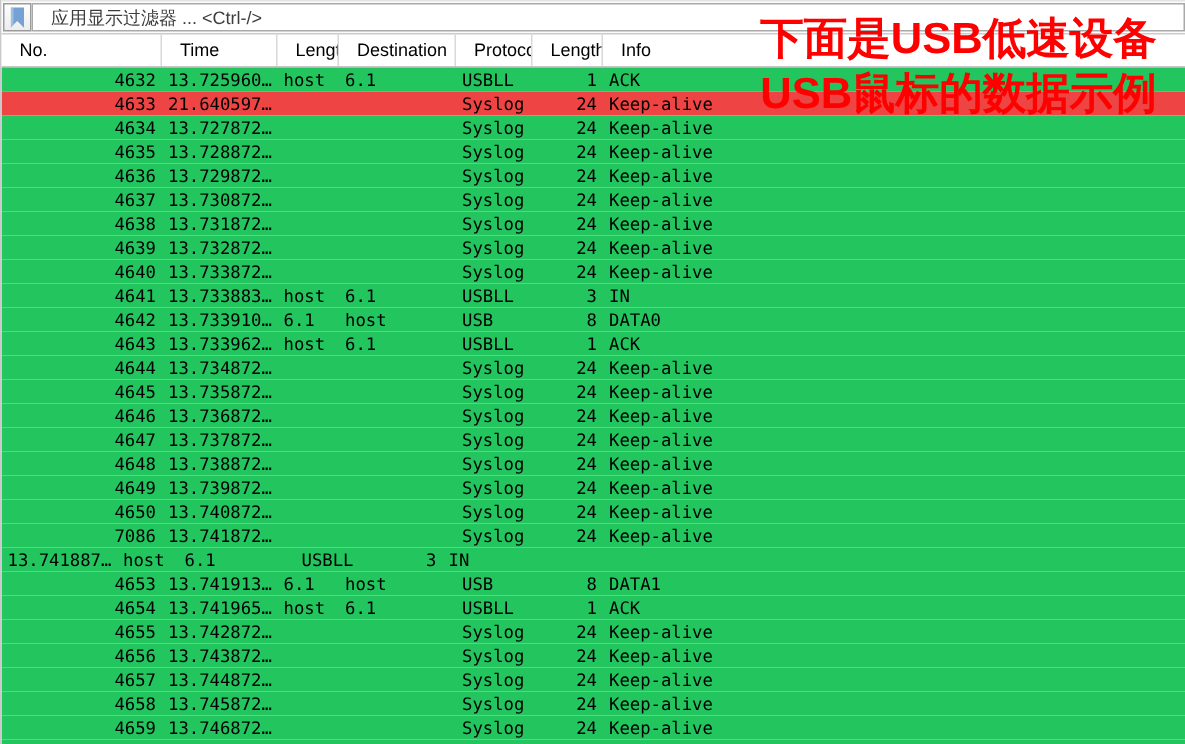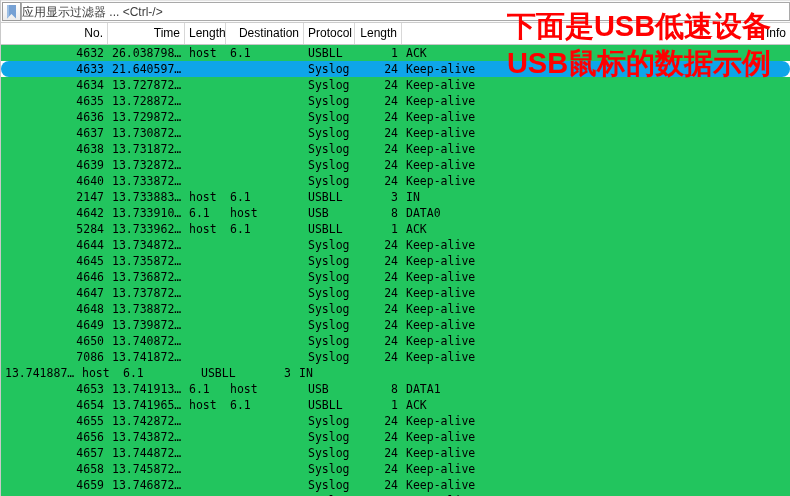--- a/index.html
+++ b/index.html
@@ -10,32 +10,32 @@
   
   .filterbar{position:relative;height:23px;background:#fbfbfb;
              border-top:1px solid #e4e4e4;border-bottom:1px solid #cccccc;box-sizing:border-box;}
   .bookmark-btn{position:absolute;left:1px;top:1px;width:19px;height:19px;box-sizing:border-box;
                 border:1px solid #9b9b9b;background:linear-gradient(#ffffff,#ececec);
                 display:flex;align-items:center;justify-content:center;cursor:pointer;}
   .bookmark-glyph{width:9px;height:14px;background:#76a1d4;
                   box-shadow:inset 2px 0 0 #9dbfe4;
                   clip-path:polygon(0 0,100% 0,100% 100%,50% 68%,0 100%);}
   .filter-input{position:absolute;left:20px;top:1px;right:0;height:19px;box-sizing:border-box;
-                border:1px solid #a9a9a9;background:#ffffff;padding:0 0;
+                border:1px solid #a9a9a9;background:#ffffff;padding:0 12px;
                 font-family:"Liberation Sans",sans-serif;font-size:12px;color:#2f2f2f;outline:none;}
   .filter-input::placeholder{color:#3d3d3d;opacity:1;}
 
   
   .header{display:flex;height:22px;background:#ffffff;border-bottom:1px solid #c6c6c6;box-sizing:border-box;}
-  .th{box-sizing:border-box;padding:0 4px;line-height:21px;font-size:12px;color:#000;
-      border-right:1px solid #d8d8d8;white-space:nowrap;overflow:hidden;cursor:default;text-align:right;}
+  .th{box-sizing:border-box;padding:0 12px;line-height:21px;font-size:12px;color:#000;
+      border-right:1px solid #d8d8d8;white-space:nowrap;overflow:hidden;cursor:default;}
   .th.c6{border-right:none;}
   .rows{position:relative;}
   .tr{display:flex;height:16px;background:#22c55e;}
-  .tr.selected{background:#0ea5e9;border-radius:8px;}
+  .tr.selected{background:#ef4444;}
   .td{box-sizing:border-box;padding:0 4px;font-family:"DejaVu Sans Mono",monospace;
       font-size:11.5px;line-height:16px;color:#000;white-space:nowrap;overflow:hidden;}
   .c0{width:107px;} .c1{width:77px;} .c2{width:41px;} .c3{width:78px;}
   .c4{width:51px;} .c5{width:47px;} .c6{flex:1;min-width:0;}
   .td.c0,.td.c5{text-align:right;}
 
   
   .annotation{position:absolute;left:486px;top:8px;width:304px;z-index:10;
               text-align:center;color:#ff0000;font-weight:bold;font-size:29px;line-height:37px;
               font-family:"Liberation Sans",sans-serif;white-space:nowrap;pointer-events:none;}
@@ -58,21 +58,21 @@
       <div class="th c2">Length</div>
       <div class="th c3">Destination</div>
       <div class="th c4">Protocol</div>
       <div class="th c5">Length</div>
       <div class="th c6">Info</div>
     </div>
 
   <div class="rows">
       <div class="tr">
         <div class="td c0">4632</div>
-        <div class="td c1">26.038798…</div>
+        <div class="td c1">13.725960…</div>
         <div class="td c2">host</div>
         <div class="td c3">6.1</div>
         <div class="td c4">USBLL</div>
         <div class="td c5">1</div>
         <div class="td c6">ACK</div>
       </div>
       <div class="tr selected">
         <div class="td c0">4633</div>
         <div class="td c1">21.640597…</div>
         <div class="td c2"></div>
@@ -138,39 +138,39 @@
       <div class="tr">
         <div class="td c0">4640</div>
         <div class="td c1">13.733872…</div>
         <div class="td c2"></div>
         <div class="td c3"></div>
         <div class="td c4">Syslog</div>
         <div class="td c5">24</div>
         <div class="td c6">Keep-alive</div>
       </div>
       <div class="tr">
-        <div class="td c0">2147</div>
+        <div class="td c0">4641</div>
         <div class="td c1">13.733883…</div>
         <div class="td c2">host</div>
         <div class="td c3">6.1</div>
         <div class="td c4">USBLL</div>
         <div class="td c5">3</div>
         <div class="td c6">IN</div>
       </div>
       <div class="tr">
         <div class="td c0">4642</div>
         <div class="td c1">13.733910…</div>
         <div class="td c2">6.1</div>
         <div class="td c3">host</div>
         <div class="td c4">USB</div>
         <div class="td c5">8</div>
         <div class="td c6">DATA0</div>
       </div>
       <div class="tr">
-        <div class="td c0">5284</div>
+        <div class="td c0">4643</div>
         <div class="td c1">13.733962…</div>
         <div class="td c2">host</div>
         <div class="td c3">6.1</div>
         <div class="td c4">USBLL</div>
         <div class="td c5">1</div>
         <div class="td c6">ACK</div>
       </div>
       <div class="tr">
         <div class="td c0">4644</div>
         <div class="td c1">13.734872…</div>

